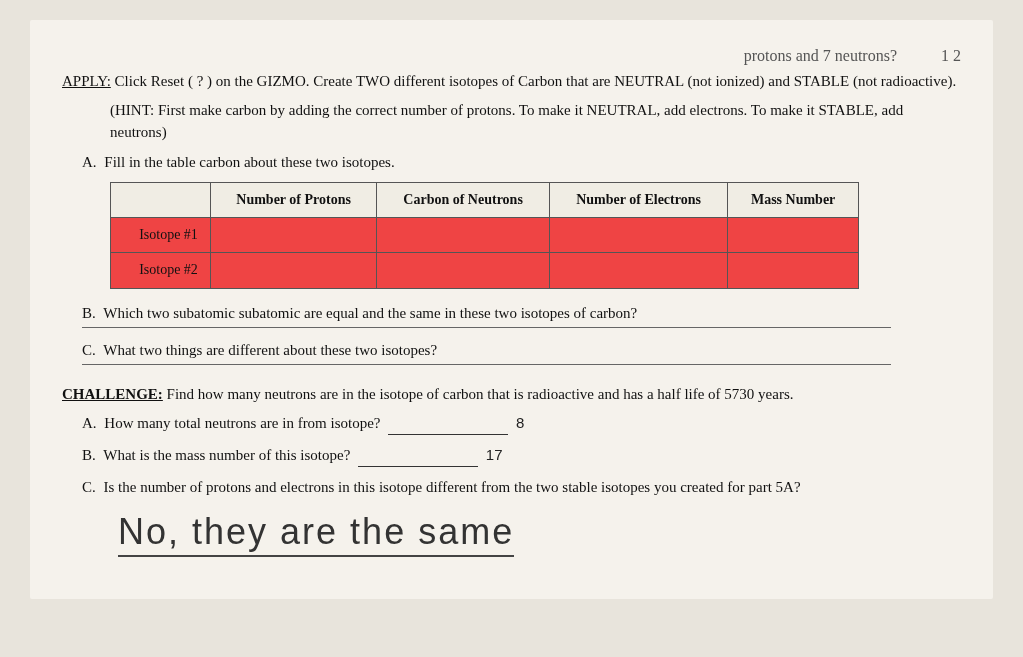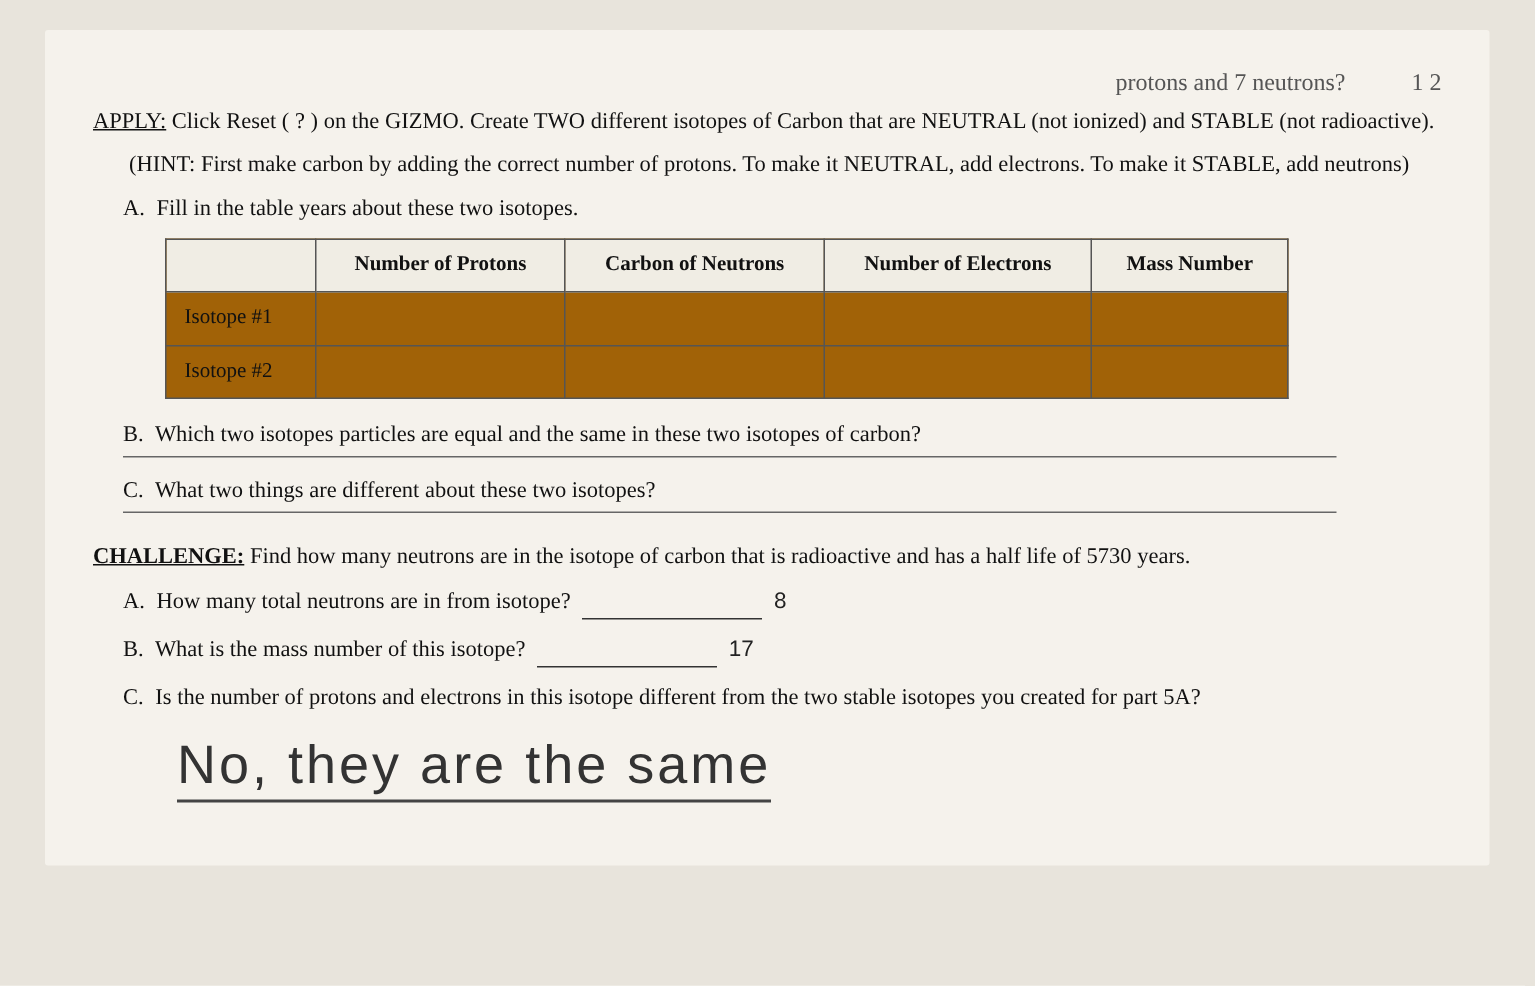--- a/index.html
+++ b/index.html
@@ -19,55 +19,55 @@
       position: relative;
     }
     .question-block {
       margin-bottom: 18px;
     }
     .question-line {
       margin-bottom: 6px;
       line-height: 1.5;
     }
     .hint-block {
-      margin-left: 24px;
+      margin-left: 48px;
       margin-bottom: 6px;
       line-height: 1.5;
     }
     .sub-question {
       margin-left: 20px;
       margin-bottom: 8px;
       line-height: 1.6;
     }
     .sub-label {
       margin-right: 4px;
     }
     
     .table-container {
       margin-left: 28px;
       margin-top: 8px;
       margin-bottom: 12px;
     }
     table {
       border-collapse: collapse;
       width: 88%;
-      background: #a16207;
+      background: #ef4444;
     }
     table th, table td {
       border: 1px solid #555;
       padding: 6px 12px;
       text-align: center;
       font-size: 14px;
     }
     table th {
       font-weight: bold;
       background: #f0ede4;
     }
     table td:first-child {
-      text-align: left;
+      text-align: right;
       font-style: normal;
       margin-left: 40px;
     }
     table td {
       min-width: 80px;
       min-height: 28px;
       height: 34px;
     }
     .answer-line {
       display: inline-block;
@@ -132,21 +132,21 @@
     <div class="question-line">
       <span class="apply-word">APPLY:</span>
       <span> Click Reset ( ? ) on the GIZMO. Create TWO different isotopes of Carbon that are NEUTRAL (not ionized) and STABLE (not radioactive).</span>
     </div>
     <div class="hint-block">
       <span>(HINT: First make carbon by adding the correct number of protons. To make it NEUTRAL, add electrons. To make it STABLE, add neutrons)</span>
     </div>
 
     <div class="sub-question">
       <span class="sub-label">A.</span>
-      <span> Fill in the table years about these two isotopes.</span>
+      <span> Fill in the table carbon about these two isotopes.</span>
       
       <div class="table-container">
         <table>
           <thead>
             <tr>
               <th></th>
               <th>Number of Protons</th>
               <th>Carbon of Neutrons</th>
               <th>Number of Electrons</th>
               <th>Mass Number</th>
@@ -167,21 +167,21 @@
               <td></td>
               <td></td>
             </tr>
           </tbody>
         </table>
       </div>
     </div>
 
     <div class="sub-question">
       <span class="sub-label">B.</span>
-      <span> Which two isotopes particles are equal and the same in these two isotopes of carbon?</span>
+      <span> Which two subatomic subatomic are equal and the same in these two isotopes of carbon?</span>
       <hr class="horizontal-line">
     </div>
 
     <div class="sub-question">
       <span class="sub-label">C.</span>
       <span> What two things are different about these two isotopes?</span>
       <hr class="horizontal-line">
     </div>
   </div>
 

